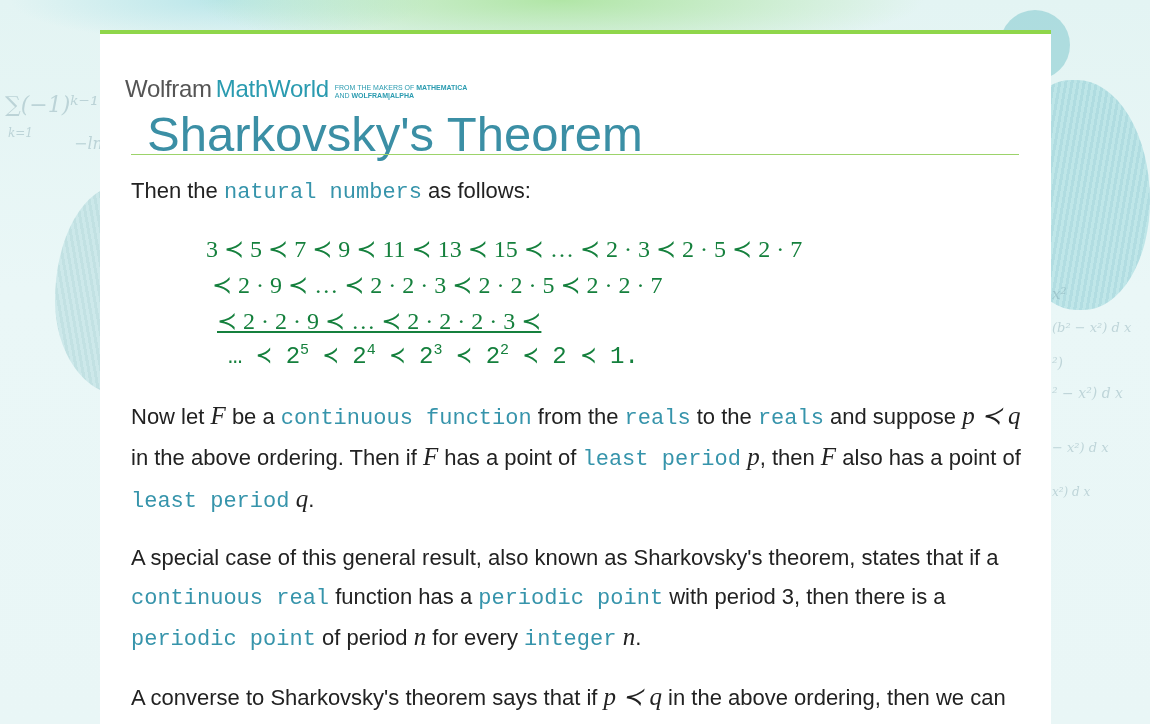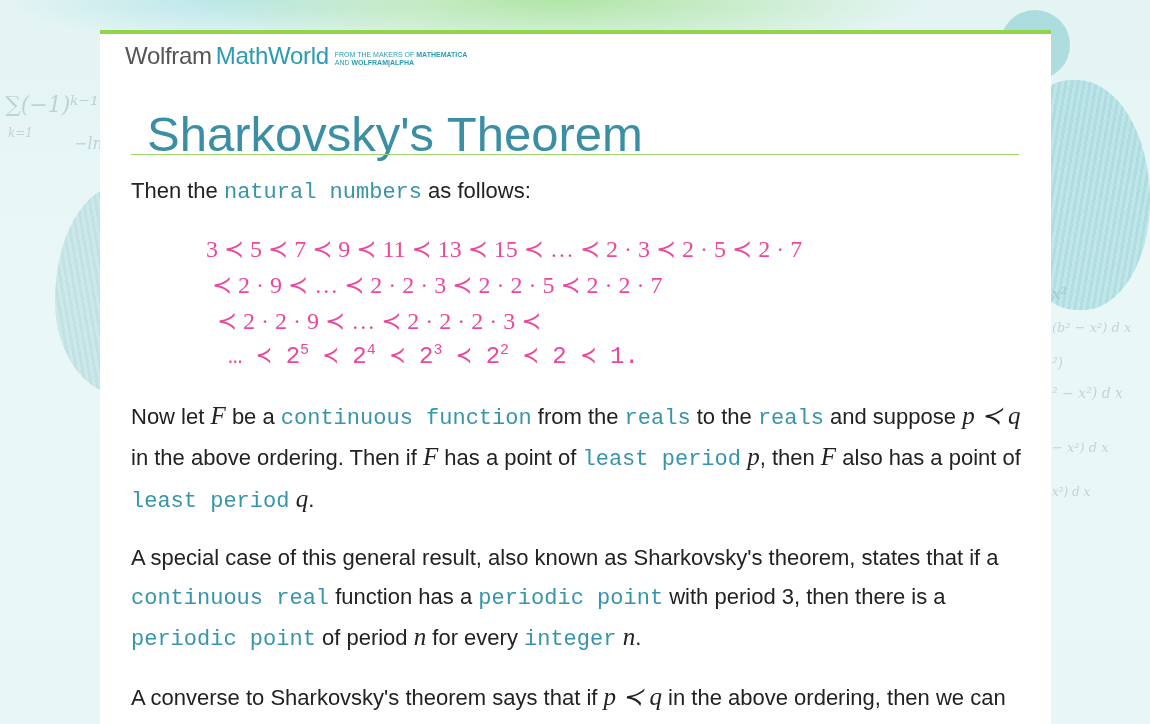--- a/index.html
+++ b/index.html
@@ -32,21 +32,21 @@
     .bg-formula {
       position: absolute; color: rgba(110,150,160,0.35);
       font-family: "DejaVu Serif", serif; font-style: italic; white-space: nowrap;
     }
     .card {
       position: absolute; left: 100px; top: 30px; width: 951px; height: 720px;
       background: #ffffff; border-top: 4px solid #8fd64a;
       box-sizing: border-box;
     }
     .brand {
-      position: absolute; left: 25px; top: 8px; display: flex; align-items: flex-end;
+      position: absolute; left: 25px; top: 41px; display: flex; align-items: flex-end;
       white-space: nowrap;
     }
     .brand-wolfram { font-size: 24px; color: #555; letter-spacing: -0.3px; }
     .brand-mathworld { font-size: 24px; color: #2a9bb0; margin-left: 4px; letter-spacing: -0.3px; }
     .brand-tag {
       margin-left: 6px; margin-bottom: 3px; font-size: 7px; line-height: 8px; color: #2a9bb0;
     }
     .brand-tag b { font-weight: bold; }
     .title {
       position: absolute; left: 31px; top: 56px; margin: 16px;
@@ -57,24 +57,24 @@
     }
     .content {
       position: absolute; left: 31px; top: 138px; width: 890px;
       font-size: 22px; line-height: 38.5px; color: #222;
     }
     .content p { margin: 0 0 18px 0; }
     a.lnk { color: #3694ab; text-decoration: none; font-family: Liberation Mono, monospace; }
     .m { font-family: "Liberation Serif", "DejaVu Serif", serif; font-style: italic; font-size: 25px; }
     .eqn {
       font-family: "Liberation Serif", "DejaVu Serif", serif; font-size: 24px; line-height: 36px;
-      color: #ec4899; margin: 18px 0 22px 75px; white-space: nowrap;
+      color: #15803d; margin: 18px 0 22px 75px; white-space: nowrap;
     }
     .eqn div.l2 { padding-left: 6px; }
-    .eqn div.l3 { padding-left: 11px; }
+    .eqn div.l3 { padding-left: 11px; text-decoration: underline; }
     .eqn div.l4 { padding-left: 22px; font-family: Liberation Mono, monospace; }
     .eqn sup { font-size: 15px; vertical-align: 9px; line-height: 0; }
   </style>
 </head>
 <body>
 
 <div class="bg">
   <div class="shape-left"></div>
   <div class="shape-right1"></div>
   <div class="shape-right2"></div>

